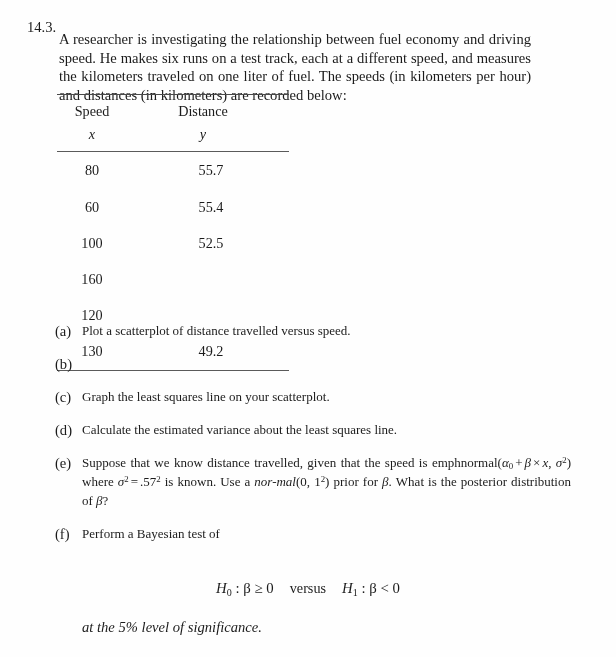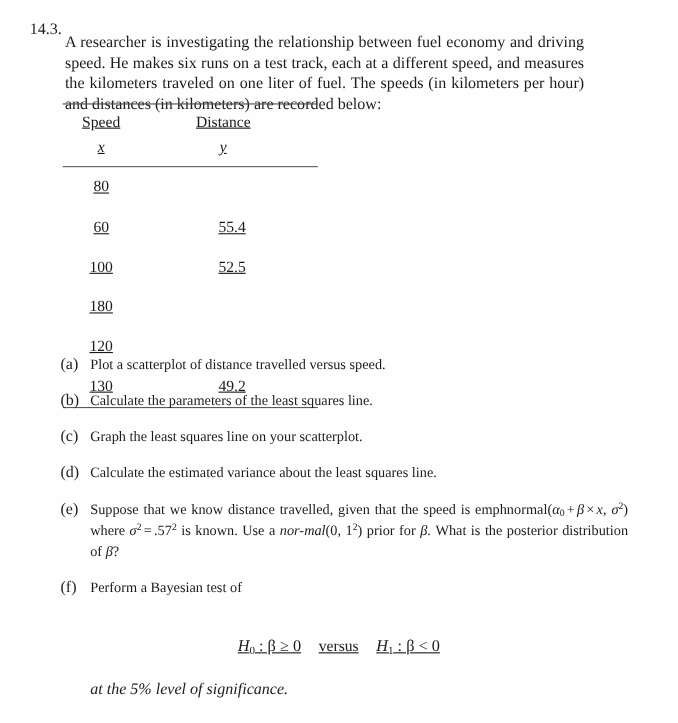--- a/index.html
+++ b/index.html
@@ -53,21 +53,20 @@
   .problem-body p {
     margin: 12px;
   }
 
   
   .data-table {
     position: absolute;
     left: 57px;
     top: 94px;
     width: 232px;
-    text-decoration: underline;
   }
   .rule {
     height: 0;
     border-top: 1.1px solid #4a4a4a;
     width: 100%;
   }
   .rule.thin {
     border-top-width: 1px;
     border-top-color: #5a5a5a;
   }
@@ -160,21 +159,20 @@
 
   .display-eq {
     position: absolute;
     left: 0;
     top: 578px;
     width: 616px;
     text-align: center;
     font-size: 14.8px;
     line-height: 20px;
     white-space: nowrap;
-    text-decoration: underline;
   }
   .display-eq .gap {
     display: inline-block;
     width: 16px;
   }
   .display-eq .versus {
     font-style: normal;
     font-size: 14.2px;
   }
 
@@ -212,31 +210,32 @@
 
     <div class="trow tsym-row">
       <div class="tcell-x tsym">x</div>
       <div class="tcell-y tsym">y</div>
     </div>
 
     <div class="rule thin"></div>
 
     <div class="trow tbody-row">
       <div class="tcell-x">80</div>
+      <div class="tcell-y">55.7</div>
     </div>
     <div class="trow tbody-row">
       <div class="tcell-x">60</div>
       <div class="tcell-y">55.4</div>
     </div>
     <div class="trow tbody-row">
       <div class="tcell-x">100</div>
       <div class="tcell-y">52.5</div>
     </div>
     <div class="trow tbody-row">
-      <div class="tcell-x">180</div>
+      <div class="tcell-x">160</div>
     </div>
     <div class="trow tbody-row">
       <div class="tcell-x">120</div>
     </div>
     <div class="trow tbody-row">
       <div class="tcell-x">130</div>
       <div class="tcell-y">49.2</div>
     </div>
 
     <div class="rule thin"></div>
@@ -246,23 +245,20 @@
 
     <div class="item">
       <div class="item-label">(a)</div>
       <div class="item-text">
         <p>Plot a scatterplot of distance travelled versus speed.</p>
       </div>
     </div>
 
     <div class="item">
       <div class="item-label">(b)</div>
-      <div class="item-text">
-        <p>Calculate the parameters of the least squares line.</p>
-      </div>
     </div>
 
     <div class="item">
       <div class="item-label">(c)</div>
       <div class="item-text">
         <p>Graph the least squares line on your scatterplot.</p>
       </div>
     </div>
 
     <div class="item">

